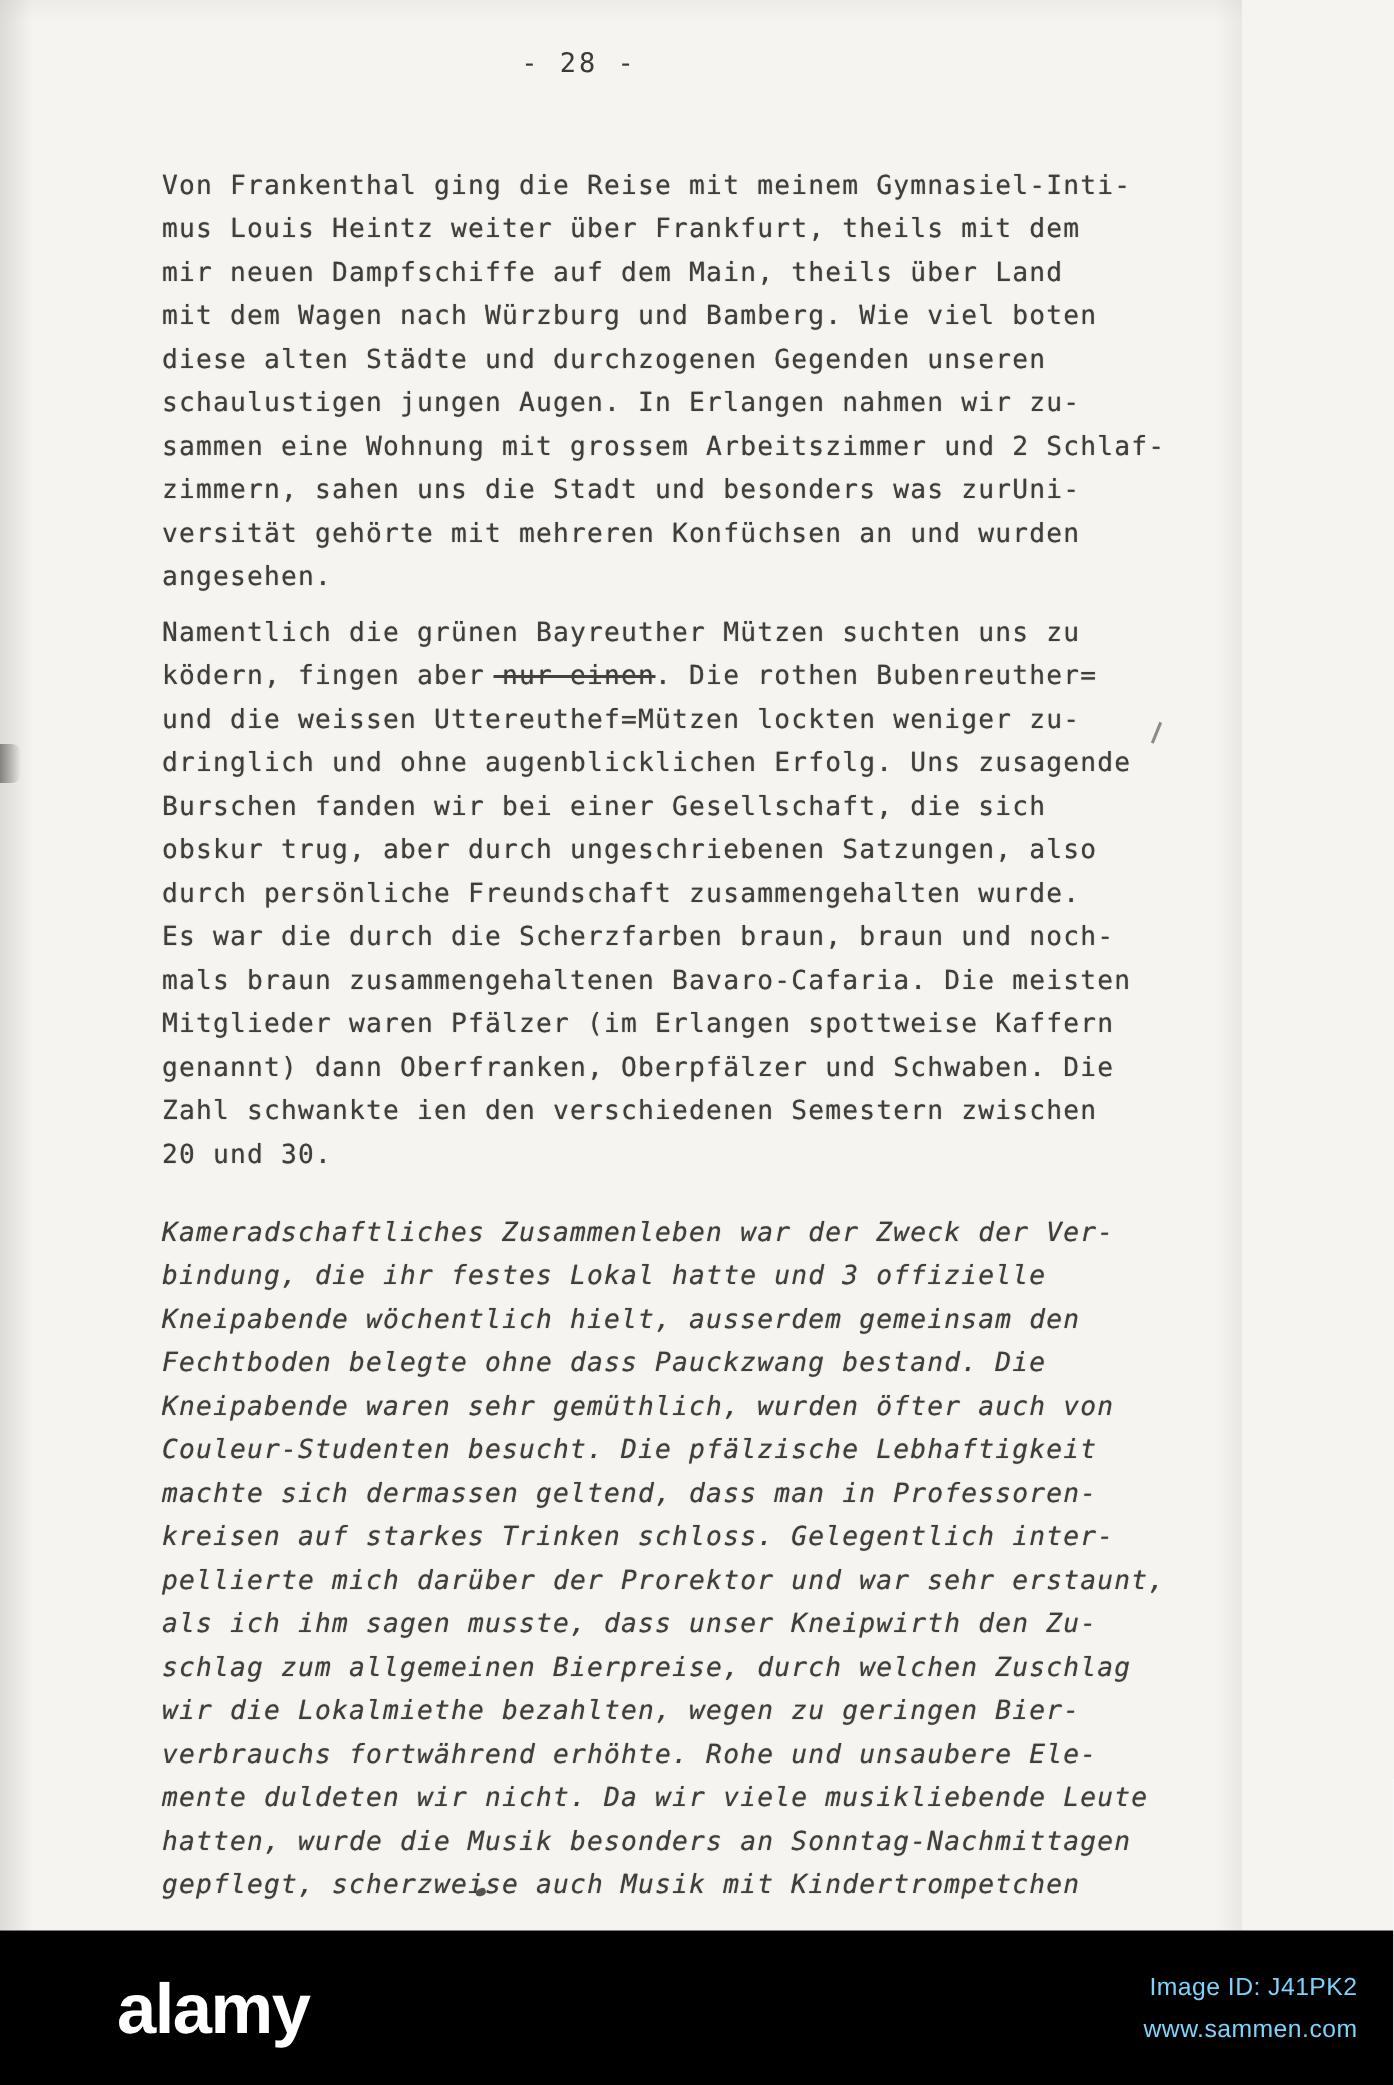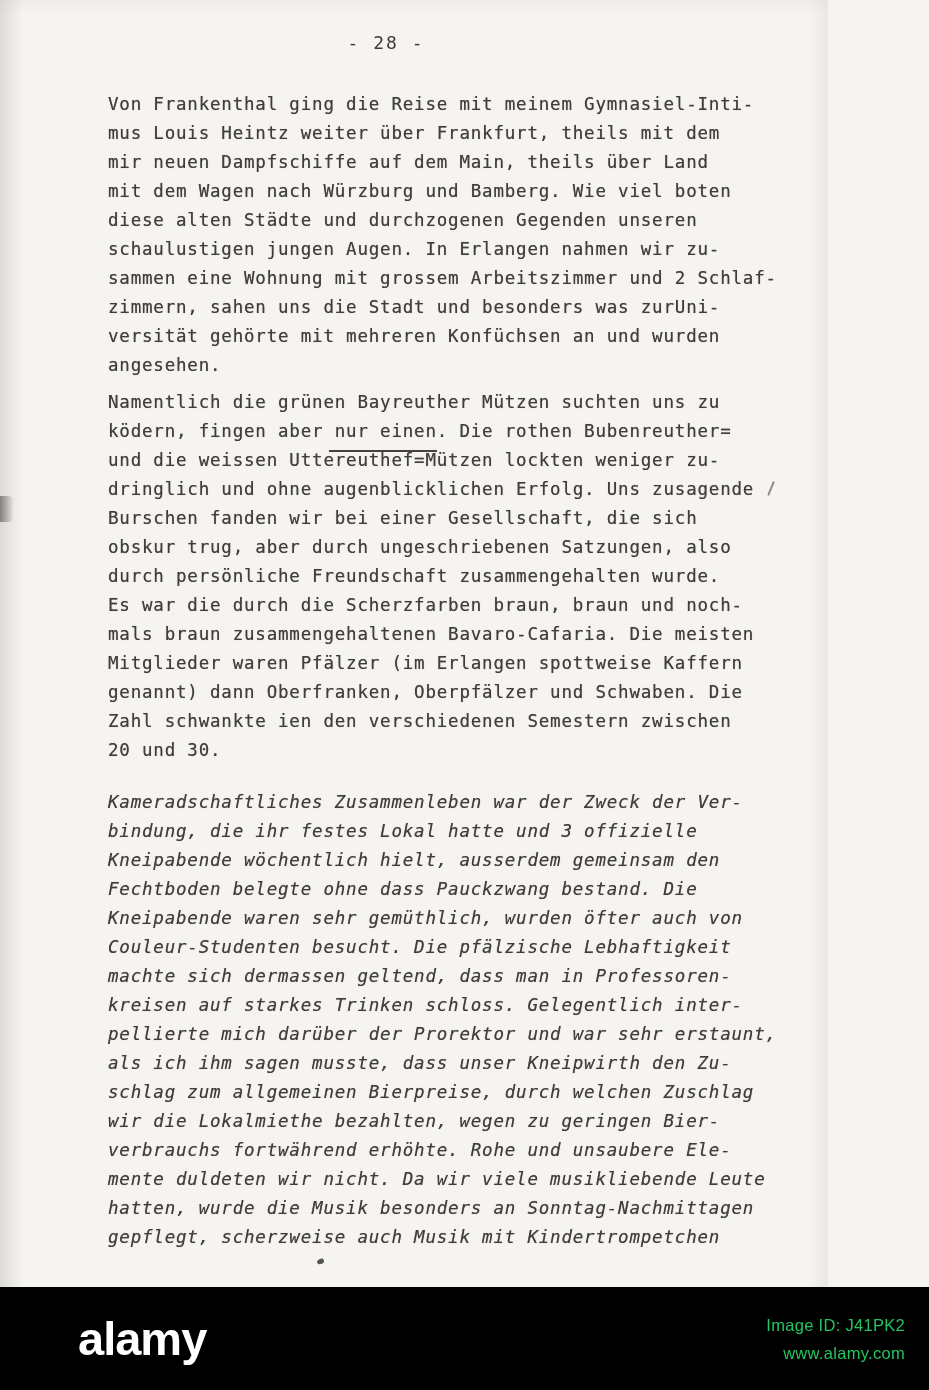--- a/index.html
+++ b/index.html
@@ -40,20 +40,21 @@
   .para {
     position: absolute;
     left: 108px;
     width: 700px;
     white-space: pre-line;
     font-size: 17.5px;
     line-height: 29px;
     letter-spacing: 0.8px;
     color: #403e3a;
     text-shadow: 0 0 0.7px rgba(64,62,58,0.65);
+    margin-top: 20px;
   }
   .p1 { top: 90px; }
   .p2 { top: 388px; }
   .p3 { top: 788px; font-style: italic; }
   
   .underline-mark {
     position: absolute;
     left: 329px;
     top: 450px;
     width: 108px;
@@ -107,21 +108,21 @@
   }
   .alamy-logo {
     color: #ffffff;
     font-size: 47px;
     font-weight: bold;
     letter-spacing: -1px;
     line-height: 1;
   }
   .alamy-right {
     text-align: right;
-    color: #22c55e;
+    color: #7dd3fc;
     font-size: 16.5px;
     line-height: 28px;
     letter-spacing: 0.3px;
   }
 </style>
 </head>
 <body>
 
 <div class="canvas">
 
@@ -174,17 +175,17 @@
 
     <div class="artifact-slash"></div>
     <div class="artifact-mark"></div>
     <div class="edge-smudge"></div>
   </div>
 
   <div class="alamy-bar">
     <div class="alamy-logo">alamy</div>
     <div class="alamy-right">
       <div>Image ID: J41PK2</div>
-      <div>www.alamy.com</div>
+      <div>www.sammen.com</div>
     </div>
   </div>
 
 </div>
 
 </body></html>

